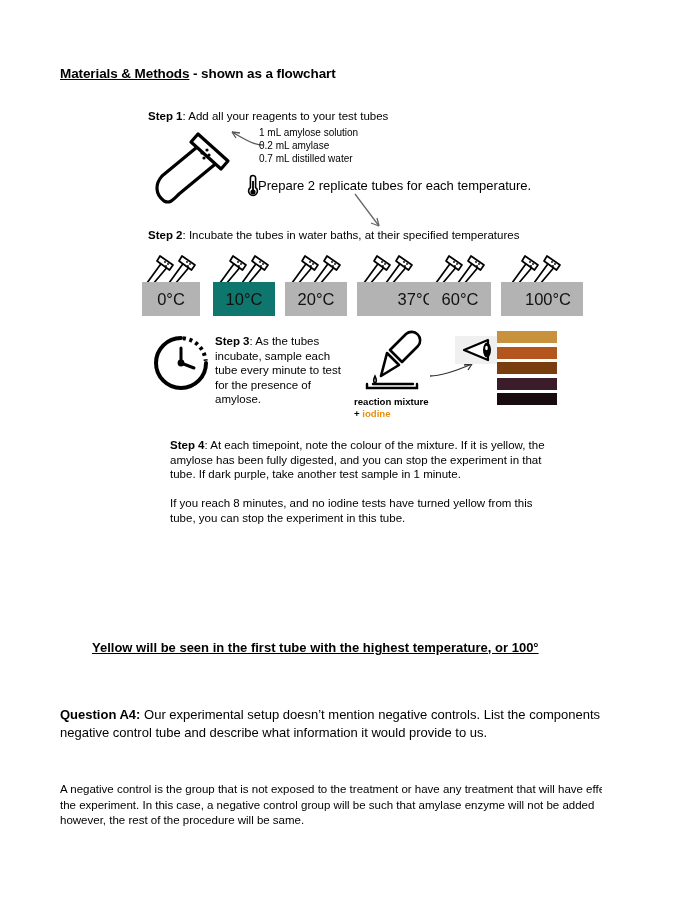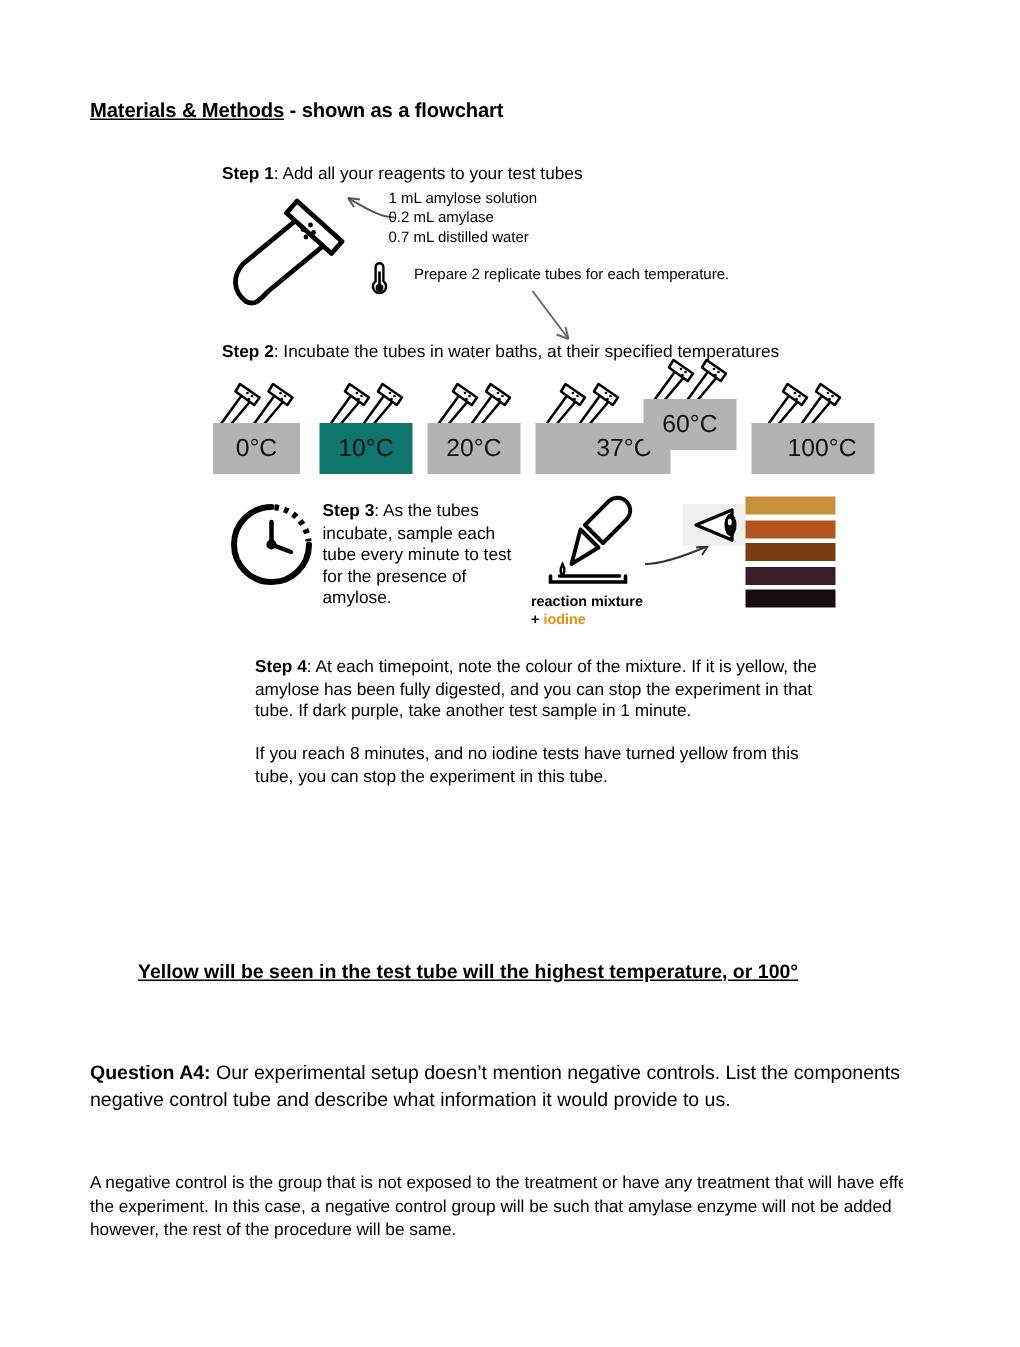--- a/index.html
+++ b/index.html
@@ -44,23 +44,23 @@
   .step1-head { left: 148px; top: 109px; }
 
   .reagents {
     left: 259px;
     top: 126px;
     font-size: 10px;
     line-height: 13px;
   }
 
   .replicate-line {
-    left: 276px;
+    left: 258px;
     top: 178px;
-    font-size: 10px;
+    font-size: 13px;
   }
 
   
   .tube1 { left: 146px; top: 128px; width: 95px; height: 78px; }
 
   
   .thermo { left: 246px; top: 174px; width: 14px; height: 24px; }
 
   
   .arrow-reagent { left: 228px; top: 126px; width: 36px; height: 22px; }
@@ -320,21 +320,21 @@
               <circle cx="23" cy="16" r="0.9"></circle>
     <circle cx="44" cy="12" r="0.9"></circle>
               <circle cx="47" cy="14" r="0.9"></circle>
               <circle cx="45" cy="16" r="0.9"></circle>
   </g>
 </svg></div>
         <div class="bath" style="left: 0px; width: 62px; background: rgb(179, 179, 179); padding-left: 28px;">
           <span class="bath-label">37°C</span>
         </div>
       </div>
-      <div style="position: absolute; left: 287px; bottom: 16px; width: 62px; height: 68px;">
+      <div style="position: absolute; left: 287px; bottom: 0px; width: 62px; height: 68px;">
         <div class="bath-tubes">
 <svg width="56" height="34" viewBox="0 0 56 34">
   <g stroke="#000" stroke-width="1.7" fill="#fff" stroke-linejoin="round" stroke-linecap="round">
     <path d="M4 33 L20 11 L26 15 L10 34 Z"></path>
     <path d="M17 6 L30 15 L26.5 20 L14 11 Z"></path>
     <path d="M26 33 L42 11 L48 15 L32 34 Z"></path>
     <path d="M39 6 L52 15 L48.5 20 L36 11 Z"></path>
   </g>
   <g fill="#000">
     <circle cx="22" cy="12" r="0.9"></circle>
@@ -420,21 +420,21 @@
       <div class="swatch" style="background: rgb(59, 28, 42);"></div>
       <div class="swatch" style="background: rgb(25, 12, 17);"></div>
     </div>
 
   <div class="abs step4-block">
     <p><span class="b">Step 4</span><span>: At each timepoint, note the colour of the mixture.  If it is yellow, the amylose has been fully digested, and you can stop the experiment in that tube.  If dark purple, take another test sample in 1 minute.</span></p>
     <p class="gap">If you reach 8 minutes, and no iodine tests have turned yellow from this tube, you can stop the experiment in this tube.</p>
   </div>
 
 
-  <div class="abs answer-a3">Yellow will be seen in the test tube will the highest temperature, or 100°</div>
+  <div class="abs answer-a3">Yellow will be seen in the first tube with the highest temperature, or 100°</div>
 
   <div class="abs q-block qa4">
     <span class="b">Question A4:</span><span> Our experimental setup doesn’t mention negative controls. List the components of a negative control tube and describe what information it would provide to us.</span>
   </div>
 
   <div class="abs answer-a4">A negative control is the group that is not exposed to the treatment or have any treatment that will have effect on the experiment. In this case, a negative control group will be such that amylase enzyme will not be added however, the rest of the procedure will be same.</div>
 
 </div>
 
 </body></html>

